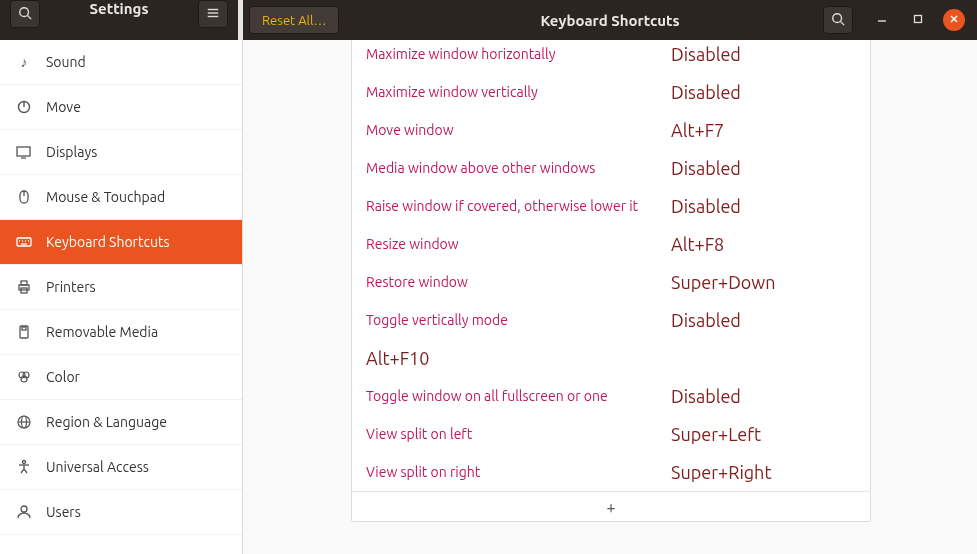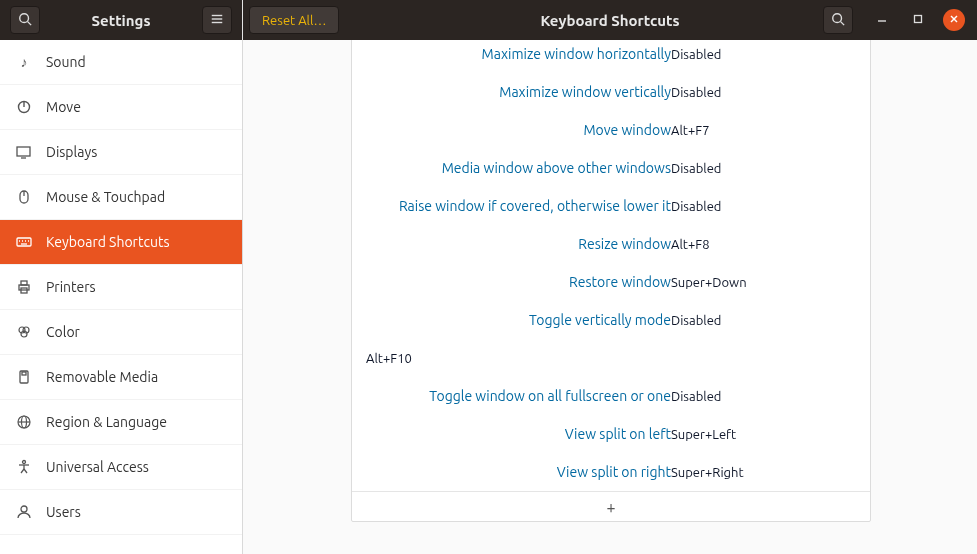--- a/index.html
+++ b/index.html
@@ -20,24 +20,23 @@
 .titlebar {
   display: flex;
   height: 40px;
   background: #2b2522;
   color: #e8e8e8;
   align-items: center;
 }
 .titlebar-left {
   width: 243px;
   display: flex;
-  align-items: center;
   height: 100%;
   padding: 0 6px;
-  border-right: 1px solid #e5e5e5;
+  border-right: 5px solid #e5e5e5;
 }
 .tb-btn {
   width: 30px;
   height: 28px;
   background: #3b3431;
   border: 1px solid #1f1a18;
   border-radius: 4px;
   display: flex;
   align-items: center;
   justify-content: center;
@@ -141,27 +140,26 @@
   border-radius: 2px;
 }
 .row {
   display: flex;
   align-items: center;
   height: 38px;
   padding: 0 14px;
 }
 .row .label {
   flex: 0 0 305px;
-  color: #0369a1;
+  color: #be185d;
   font-size: 14px;
-  text-align: right;
 }
 .row .accel {
-  color: #0f172a;
-  font-size: 13px;
+  color: #7f1d1d;
+  font-size: 18px;
 }
 .add-row {
   height: 30px;
   display:flex;
   align-items:center;
   justify-content:center;
   border-top: 1px solid #e5e5e5;
   color:#555;
   font-size:16px;
 }
@@ -289,37 +287,37 @@
               <rect x="3" y="6" width="10" height="5"></rect>
               <rect x="5" y="2" width="6" height="4"></rect>
               <rect x="5" y="9" width="6" height="5"></rect>
             </svg>
         </span>
         <span>Printers</span>
       </div>
 
       <div class="side-item">
         <span class="icon">
+          <svg viewBox="0 0 16 16" fill="none" stroke="currentColor" stroke-width="1.3">
+              <rect x="4" y="2" width="8" height="12" rx="1"></rect>
+              <rect x="6" y="3" width="4" height="3"></rect>
+            </svg>
+        </span>
+        <span>Removable Media</span>
+      </div>
+
+      <div class="side-item">
+        <span class="icon">
           <svg viewBox="0 0 16 16" fill="none" stroke="currentColor" stroke-width="1.2">
               <circle cx="6" cy="6" r="3"></circle>
               <circle cx="10" cy="6" r="3"></circle>
               <circle cx="8" cy="10" r="3"></circle>
             </svg>
         </span>
         <span>Color</span>
-      </div>
-
-      <div class="side-item">
-        <span class="icon">
-          <svg viewBox="0 0 16 16" fill="none" stroke="currentColor" stroke-width="1.3">
-              <rect x="4" y="2" width="8" height="12" rx="1"></rect>
-              <rect x="6" y="3" width="4" height="3"></rect>
-            </svg>
-        </span>
-        <span>Removable Media</span>
       </div>
 
       <div class="side-item">
         <span class="icon">
           <svg viewBox="0 0 16 16" fill="none" stroke="currentColor" stroke-width="1.2">
               <circle cx="8" cy="8" r="6"></circle>
               <ellipse cx="8" cy="8" rx="2.5" ry="6"></ellipse>
               <line x1="2" y1="8" x2="14" y2="8"></line>
             </svg>
         </span>

